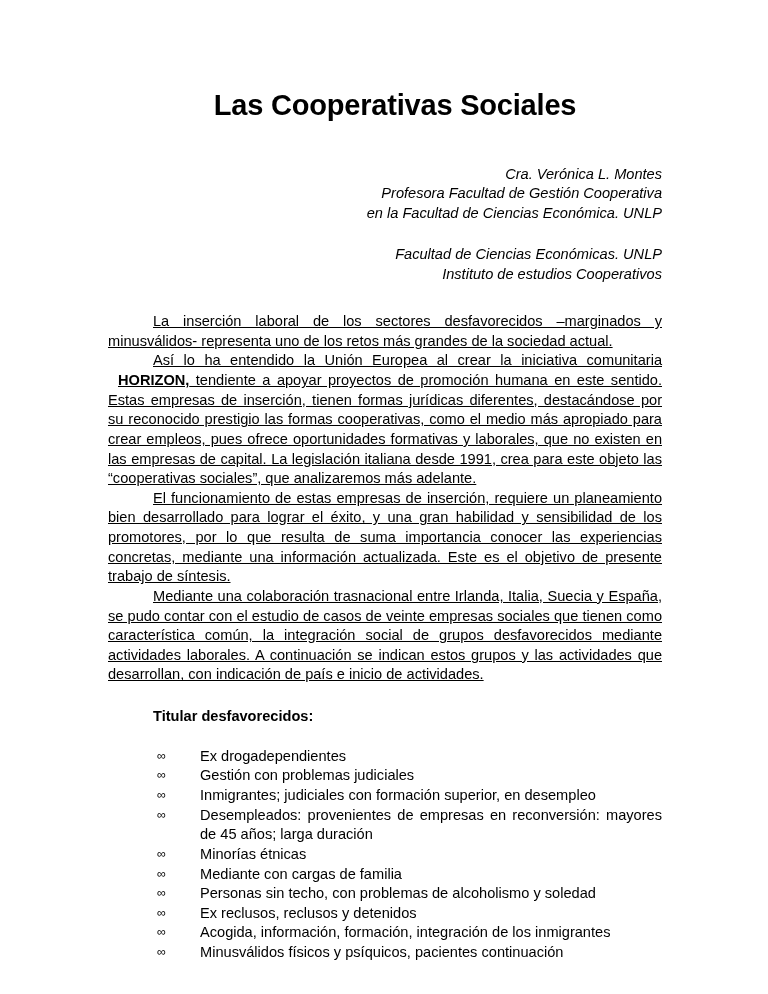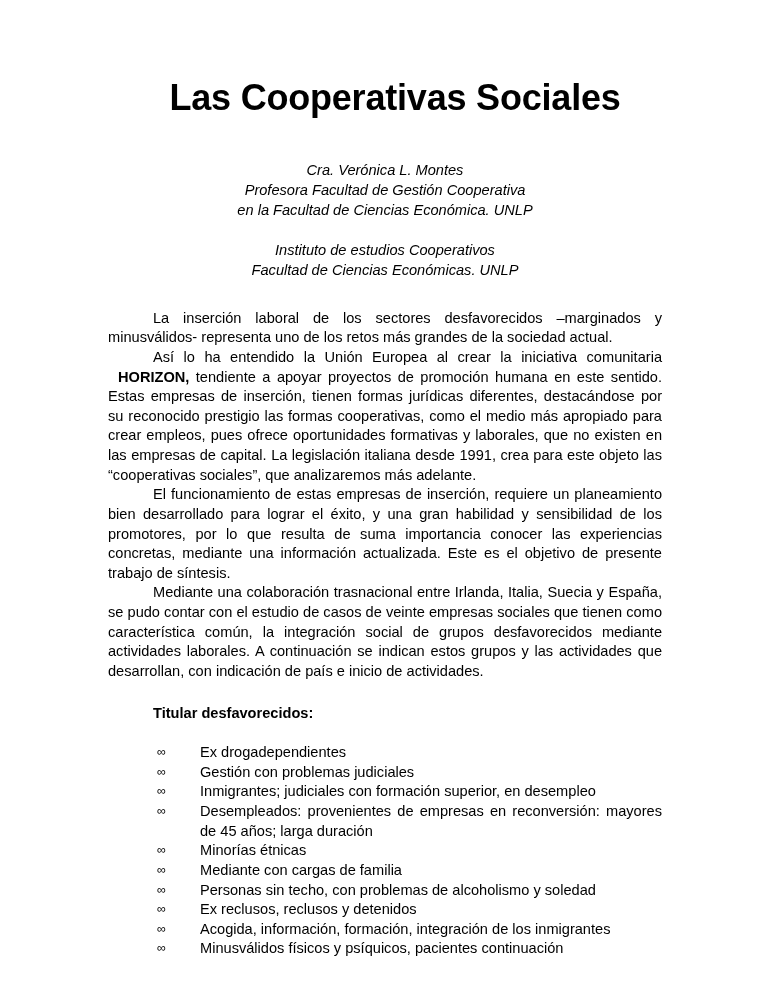--- a/index.html
+++ b/index.html
@@ -17,45 +17,46 @@
   .page {
     position: relative;
     width: 768px;
     height: 994px;
     box-sizing: border-box;
     padding: 0 106px 0 108px;
     background: #ffffff;
     overflow: hidden;
   }
   .doc-title {
-    margin: 0;
+    margin: 12px;
     padding-top: 76px;
     padding-left: 20px;
     text-align: center;
-    font-size: 36px;
+    font-size: 29px;
     font-weight: bold;
     letter-spacing: -0.2px;
     line-height: 1.2;
   }
   .author-block {
-    text-align: center;
+    text-align: right;
     font-style: italic;
     font-size: 14.6px;
     line-height: 1.35;
   }
   .author-block.first { margin-top: 42px; }
   .author-block.second { margin-top: 21px; }
   .author-line { display: block; white-space: pre; }
 
   .body-copy {
     margin-top: 28px;
     font-size: 14.6px;
     line-height: 1.345;
     text-align: justify;
     text-justify: inter-word;
+    text-decoration: underline;
   }
   .para {
     margin: 0;
     text-indent: 45px;
     text-align: justify;
   }
   .para b { font-weight: bold; margin-left: 10px; }
 
   .section-heading {
     margin: 22px 0 0 0;
@@ -97,22 +98,22 @@
 
   <h1 class="doc-title">Las Cooperativas Sociales</h1>
 
   <div class="author-block first">
     <span class="author-line">Cra. Verónica L. Montes</span>
     <span class="author-line">Profesora Facultad de Gestión Cooperativa</span>
     <span class="author-line">en la Facultad de Ciencias Económica. UNLP</span>
   </div>
 
   <div class="author-block second">
+    <span class="author-line">Facultad de Ciencias Económicas. UNLP</span>
     <span class="author-line">Instituto de estudios Cooperativos</span>
-    <span class="author-line">Facultad de Ciencias Económicas. UNLP</span>
   </div>
 
   <div class="body-copy">
 
     <p class="para">La inserción laboral de los sectores desfavorecidos –marginados y minusválidos- representa uno de los retos más grandes de la sociedad actual.</p>
 
     <p class="para"><span>Así lo ha entendido la Unión Europea al crear la iniciativa comunitaria </span><b>HORIZON,</b><span> tendiente a apoyar proyectos de promoción humana en este sentido. Estas empresas de inserción, tienen formas jurídicas diferentes, destacándose por su reconocido prestigio las formas cooperativas, como el medio más apropiado para crear empleos, pues ofrece oportunidades formativas y laborales, que no existen en las empresas de capital. La legislación italiana desde 1991, crea para este objeto las “cooperativas sociales”, que analizaremos más adelante.</span></p>
 
     <p class="para">El funcionamiento de estas empresas de inserción, requiere un planeamiento bien desarrollado para lograr el éxito, y una gran habilidad y sensibilidad de los promotores, por lo que resulta de suma importancia conocer las experiencias concretas, mediante una información actualizada. Este es el objetivo de presente trabajo de síntesis.</p>
 

